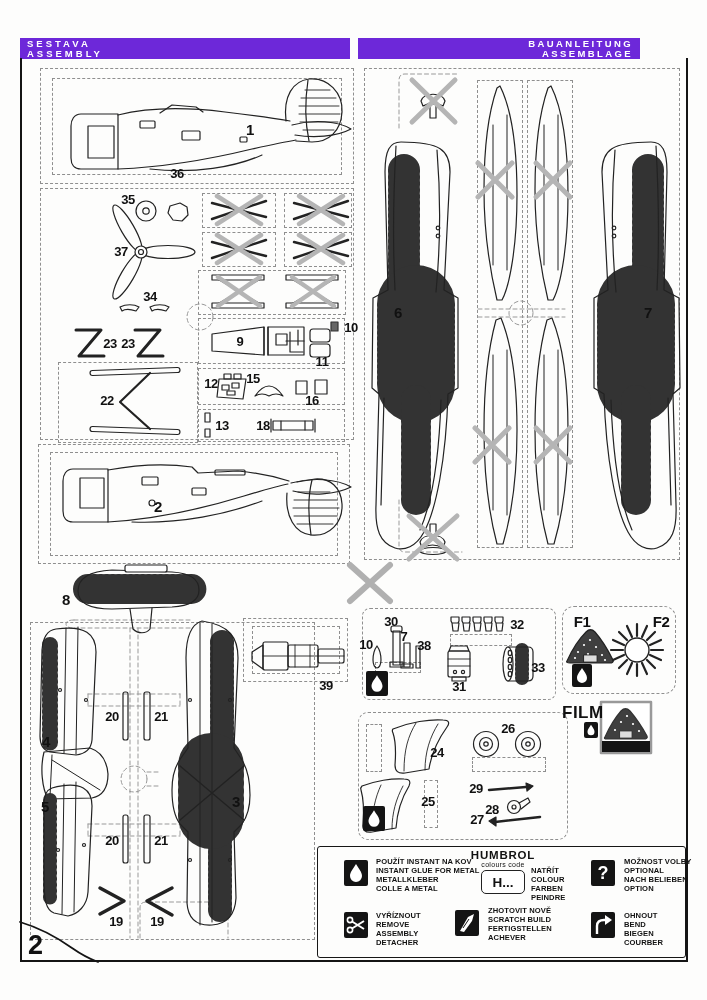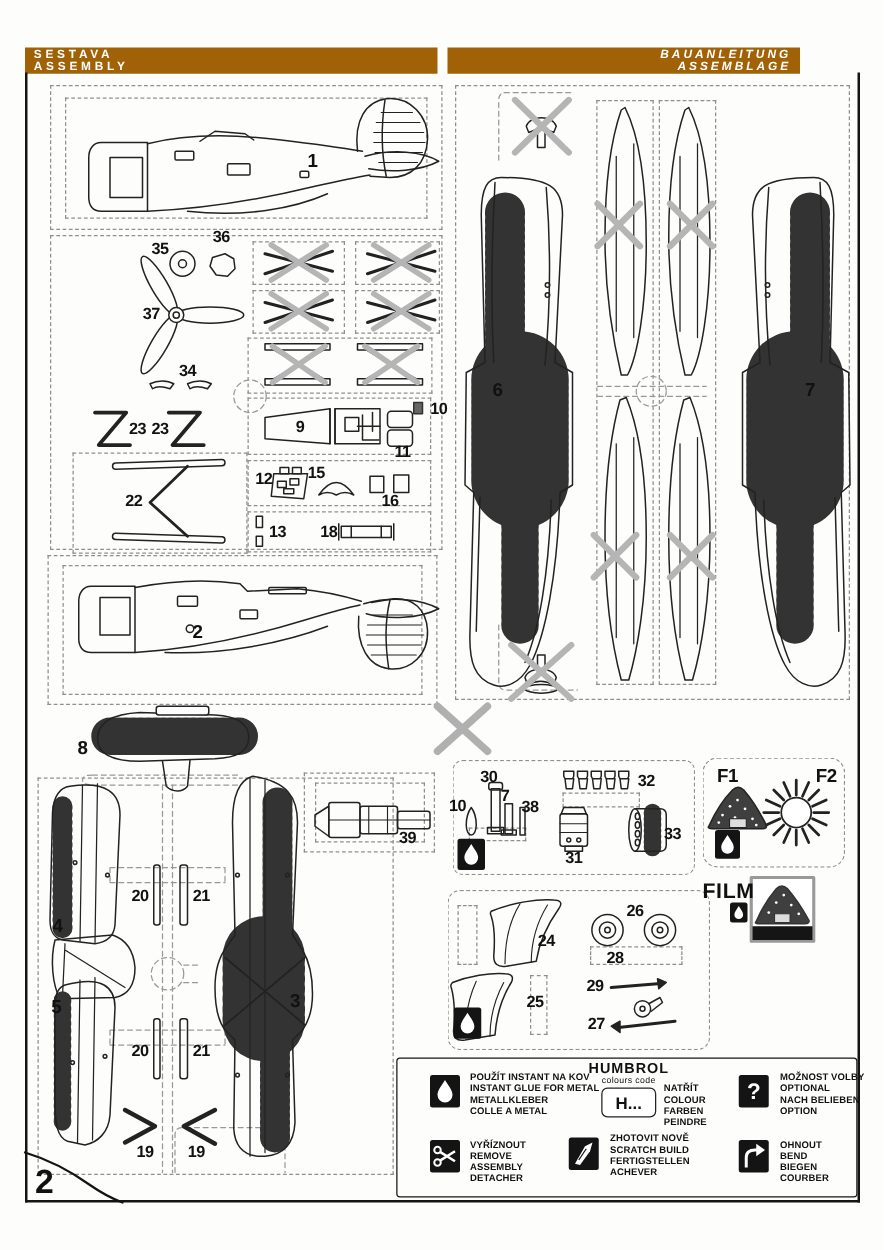--- a/index.html
+++ b/index.html
@@ -1,18 +1,18 @@
 <!DOCTYPE html>
 <html><head>
 <meta charset="utf-8">
 <style>
   html,body{margin:0;padding:0;background:#fff;}
   .sheet{position:relative;width:707px;height:1000px;background:#fdfdfc;overflow:hidden;
          font-family:"Liberation Sans",sans-serif;color:#111;}
-  .hbar{position:absolute;height:21px;background:#a16207;color:#fff;box-sizing:border-box;padding:1px 7px;}
+  .hbar{position:absolute;height:21px;background:#6d28d9;color:#fff;box-sizing:border-box;padding:1px 7px;}
   .hbar div{font-size:9.5px;font-weight:bold;line-height:9.5px;letter-spacing:3px;white-space:nowrap;}
   .hbar.right div{text-align:right;letter-spacing:2.4px;}
   .frame{position:absolute;left:20px;top:58px;width:668px;height:904px;box-sizing:border-box;
          border-left:2px solid #141414;border-right:2px solid #141414;border-bottom:2px solid #141414;}
   .dbox{position:absolute;border:1px dashed #8f8f8f;box-sizing:border-box;}
   .r8{border-radius:8px}.r12{border-radius:12px}.r10{border-radius:10px}
   .plabel{position:absolute;transform:translate(-50%,-50%);font-size:13px;font-weight:bold;
           letter-spacing:-0.4px;white-space:nowrap;z-index:5;}
   .big{font-size:15px;}
   .pnfu{position:absolute;font-size:17px;letter-spacing:0.4px;z-index:5;}
@@ -34,21 +34,21 @@
 </style>
 </head>
 <body>
 
 <div class="sheet">
 
   <div class="hbar" style="left:20px;top:38px;width:330px;">
     <div>SESTAVA</div>
     <div>ASSEMBLY</div>
   </div>
-  <div class="hbar right" style="left:358px;top:38px;width:282px;font-style:italic;">
+  <div class="hbar right" style="left:358px;top:38px;width:282px;">
     <div>BAUANLEITUNG</div>
     <div>ASSEMBLAGE</div>
   </div>
   <div class="frame"></div>
 
   <div class="dbox" style="left:40px;top:68px;width:314px;height:116px"></div>
   <div class="dbox" style="left:52px;top:78px;width:290px;height:97px"></div>
   <div class="dbox" style="left:40px;top:188px;width:314px;height:252px"></div>
   <div class="dbox" style="left:202px;top:193px;width:74px;height:35px"></div>
   <div class="dbox" style="left:284px;top:193px;width:68px;height:35px"></div>
@@ -440,53 +440,53 @@
         <path d="M496,817 L489,821 L496,826 Z" fill="#222"></path>
     </g>
 
     <g>
       <path d="M20,922 C40,928 58,938 72,948 C82,955 90,959 98,962" stroke="#141414" stroke-width="1.8"></path>
     </g>
   </svg>
 
   <span class="plabel big" style="left:250px;top:129px">1</span>
   <span class="plabel" style="left:128px;top:199px">35</span>
-  <span class="plabel" style="left:177px;top:189px">36</span>
+  <span class="plabel" style="left:177px;top:173px">36</span>
   <span class="plabel" style="left:121px;top:251px">37</span>
   <span class="plabel" style="left:150px;top:296px">34</span>
   <span class="plabel" style="left:110px;top:343px">23</span>
   <span class="plabel" style="left:128px;top:343px">23</span>
   <span class="plabel" style="left:107px;top:400px">22</span>
   <span class="plabel" style="left:240px;top:341px">9</span>
   <span class="plabel" style="left:351px;top:327px">10</span>
   <span class="plabel" style="left:322px;top:361px">11</span>
   <span class="plabel" style="left:211px;top:383px">12</span>
   <span class="plabel" style="left:253px;top:378px">15</span>
   <span class="plabel" style="left:312px;top:400px">16</span>
   <span class="plabel" style="left:222px;top:425px">13</span>
   <span class="plabel" style="left:263px;top:425px">18</span>
   <span class="plabel big" style="left:158px;top:506px">2</span>
   <span class="plabel big" style="left:398px;top:312px">6</span>
   <span class="plabel big" style="left:648px;top:312px">7</span>
   <span class="plabel big" style="left:66px;top:599px">8</span>
-  <span class="plabel" style="left:326px;top:670px">39</span>
+  <span class="plabel" style="left:326px;top:685px">39</span>
   <span class="plabel" style="left:391px;top:621px">30</span>
   <span class="plabel" style="left:366px;top:644px">10</span>
   <span class="plabel" style="left:404px;top:636px">7</span>
   <span class="plabel" style="left:424px;top:645px">38</span>
   <span class="plabel" style="left:517px;top:624px">32</span>
   <span class="plabel" style="left:459px;top:686px">31</span>
   <span class="plabel" style="left:538px;top:667px">33</span>
   <span class="plabel big" style="left:582px;top:621px">F1</span>
   <span class="plabel big" style="left:661px;top:621px">F2</span>
   <span class="plabel" style="left:437px;top:752px">24</span>
   <span class="plabel" style="left:428px;top:801px">25</span>
   <span class="plabel" style="left:508px;top:728px">26</span>
   <span class="plabel" style="left:476px;top:788px">29</span>
-  <span class="plabel" style="left:492px;top:766px">28</span>
+  <span class="plabel" style="left:492px;top:809px">28</span>
   <span class="plabel" style="left:477px;top:819px">27</span>
   <span class="plabel big" style="left:46px;top:741px">4</span>
   <span class="plabel big" style="left:45px;top:806px">5</span>
   <span class="plabel big" style="left:236px;top:801px">3</span>
   <span class="plabel" style="left:112px;top:716px">20</span>
   <span class="plabel" style="left:161px;top:716px">21</span>
   <span class="plabel" style="left:112px;top:840px">20</span>
   <span class="plabel" style="left:161px;top:840px">21</span>
   <span class="plabel" style="left:116px;top:921px">19</span>
   <span class="plabel" style="left:157px;top:921px">19</span>

